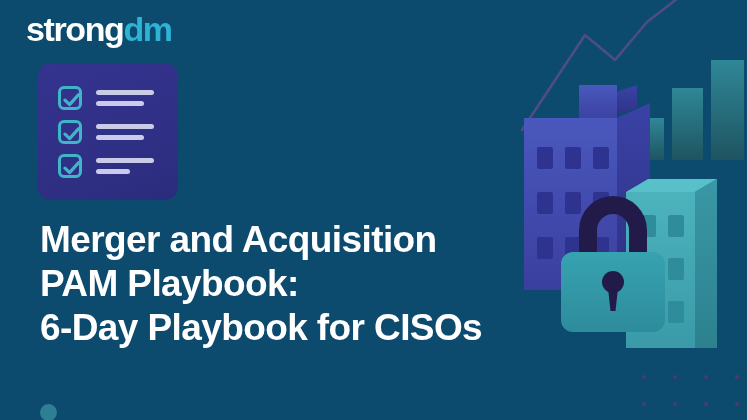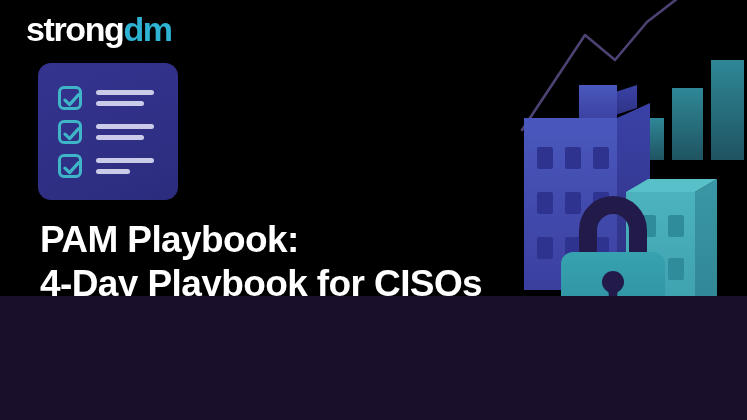--- a/index.html
+++ b/index.html
@@ -10,22 +10,22 @@
   }
   body {
     background: #1a0f2b;
     font-family: "Liberation Sans", sans-serif;
     position: relative;
   }
 
   .canvas {
     position: relative;
     width: 747px;
-    height: 296px;
-    background: #000000;
+    height: 420px;
+    background: #0c4a6e;
     overflow: hidden;
   }
 
   
   .logo {
     position: absolute;
     left: 26px;
     top: 10px;
     font-size: 34px;
     font-weight: 700;
@@ -172,22 +172,23 @@
       </div>
       <div class="check-lines">
         <div class="cline long"></div>
         <div class="cline short"></div>
       </div>
     </div>
 
   </div>
 
   <h1 class="headline">
+    <span class="hl-line">Merger and Acquisition</span>
     <span class="hl-line">PAM Playbook:</span>
-    <span class="hl-line">4-Day Playbook for CISOs</span>
+    <span class="hl-line">6-Day Playbook for CISOs</span>
   </h1>
 
   <div class="illustration">
     <svg width="240" height="420" viewBox="0 0 240 420">
       <defs>
         <linearGradient id="gBlueFront" x1="0" y1="0" x2="0" y2="1">
           <stop offset="0%" stop-color="#4a58bd"></stop>
           <stop offset="100%" stop-color="#3a3f9e"></stop>
         </linearGradient>
         <linearGradient id="gBlueSide" x1="0" y1="0" x2="0" y2="1">

